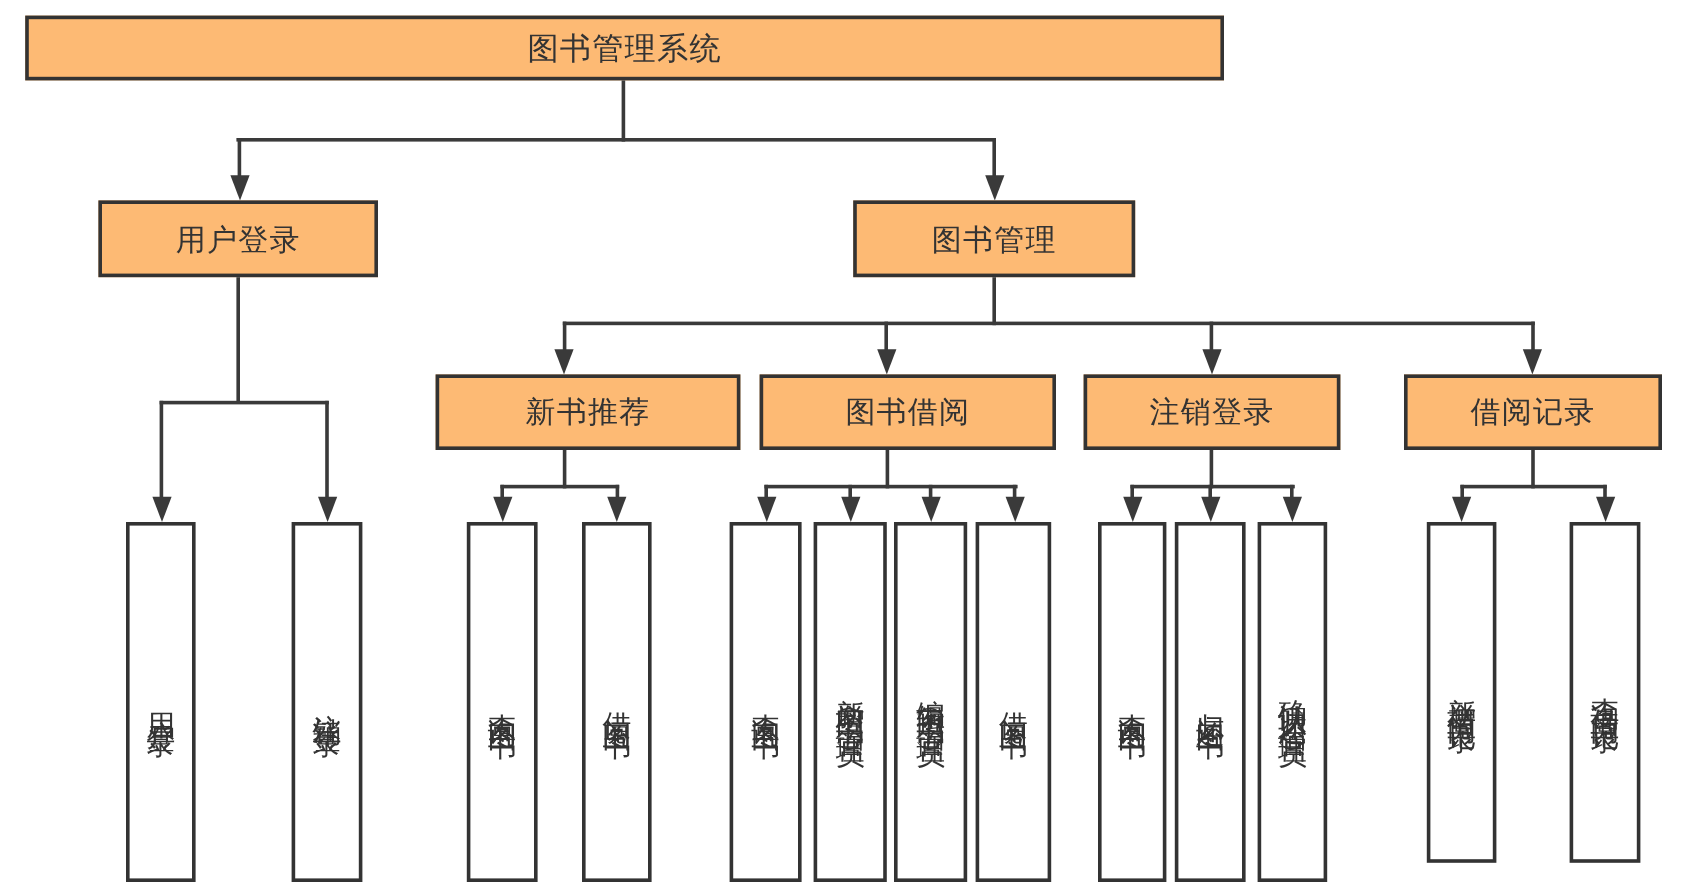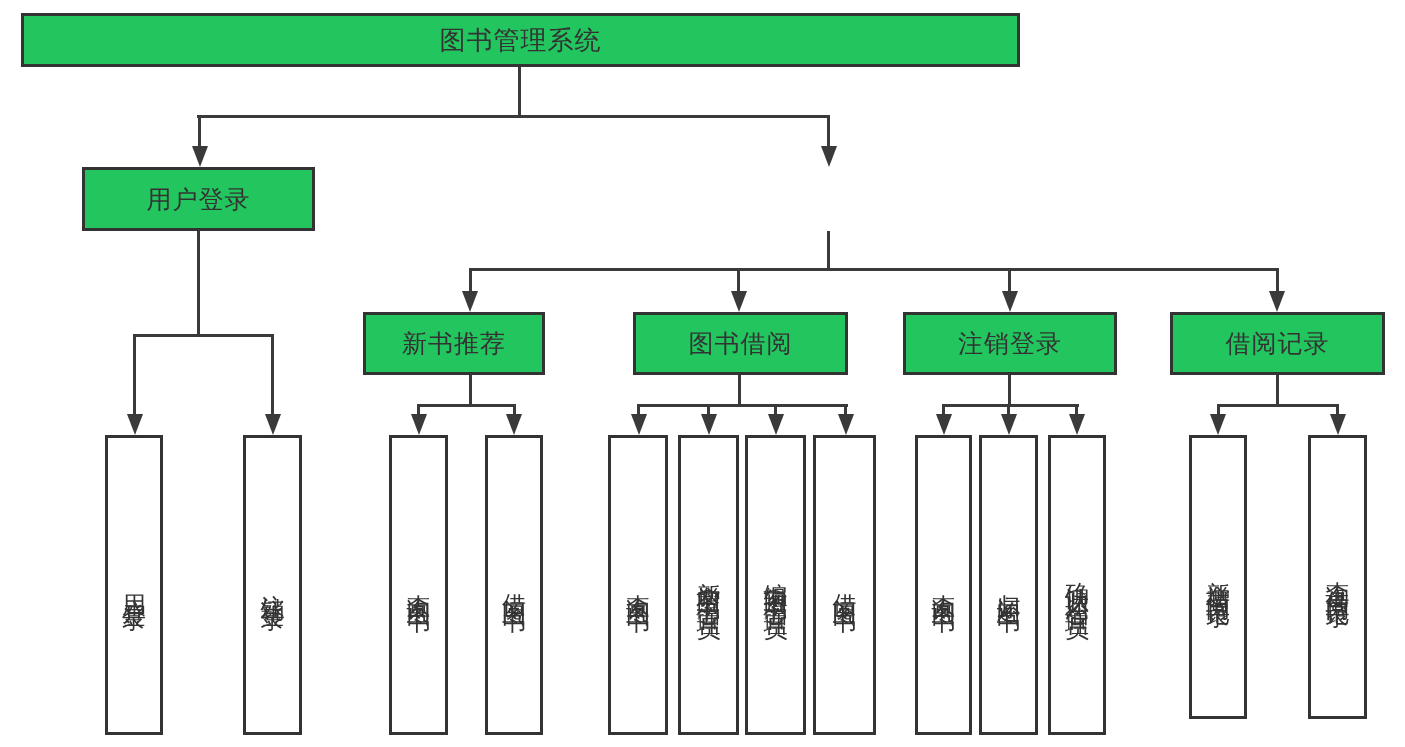--- a/index.html
+++ b/index.html
@@ -8,21 +8,21 @@
     position: relative;
     width: 1405px;
     height: 747px;
     background: #ffffff;
     font-family: "DejaVu Sans", "Liberation Sans", sans-serif;
     overflow: hidden;
   }
   .node {
     position: absolute;
     border: 3px solid #333333;
-    background: #22c55e;
+    background: #fdba74;
     color: #333333;
     display: flex;
     align-items: center;
     justify-content: center;
     font-size: 25px;
     letter-spacing: 1px;
     white-space: nowrap;
   }
   .node.root { font-size: 26px; }
   .vnode {
@@ -67,41 +67,42 @@
   <div class="node root" style="left:21px; top:13px; width:999px; height:54px;">图书管理系统</div>
 
   <div class="vline" style="left:518px; top:67px; height:51px;"></div>
   <div class="hline" style="left:197px; top:115px; width:633px;"></div>
   <div class="vline" style="left:198px; top:115px; height:34px;"></div>
   <div class="arrow" style="left:192px; top:146px;"></div>
   <div class="vline" style="left:827px; top:115px; height:34px;"></div>
   <div class="arrow" style="left:821px; top:146px;"></div>
 
   <div class="node" style="left:82px; top:167px; width:233px; height:64px;">用户登录</div>
+  <div class="node" style="left:711px; top:167px; width:235px; height:64px;">图书管理</div>
 
   <div class="vline" style="left:197px; top:231px; height:105px;"></div>
   <div class="hline" style="left:133px; top:334px; width:141px;"></div>
   <div class="vline" style="left:133px; top:334px; height:83px;"></div>
   <div class="arrow" style="left:127px; top:414px;"></div>
   <div class="vline" style="left:271px; top:334px; height:83px;"></div>
   <div class="arrow" style="left:265px; top:414px;"></div>
 
   <div class="vline" style="left:827px; top:231px; height:40px;"></div>
   <div class="hline" style="left:469px; top:268px; width:810px;"></div>
   <div class="vline" style="left:469px; top:268px; height:26px;"></div>
   <div class="arrow" style="left:462px; top:291px;"></div>
   <div class="vline" style="left:737px; top:268px; height:26px;"></div>
   <div class="arrow" style="left:731px; top:291px;"></div>
   <div class="vline" style="left:1008px; top:268px; height:26px;"></div>
   <div class="arrow" style="left:1002px; top:291px;"></div>
   <div class="vline" style="left:1276px; top:268px; height:26px;"></div>
   <div class="arrow" style="left:1269px; top:291px;"></div>
 
-  <div class="node" style="left:363px; top:312px; width:182px; height:63px;">新书推荐</div>
-  <div class="node" style="left:633px; top:312px; width:215px; height:63px;">图书借阅</div>
+  <div class="node" style="left:363px; top:312px; width:254px; height:63px;">新书推荐</div>
+  <div class="node" style="left:633px; top:312px; width:247px; height:63px;">图书借阅</div>
   <div class="node" style="left:903px; top:312px; width:214px; height:63px;">注销登录</div>
   <div class="node" style="left:1170px; top:312px; width:215px; height:63px;">借阅记录</div>
 
   <div class="vline" style="left:469px; top:375px; height:32px;"></div>
   <div class="hline" style="left:417px; top:404px; width:99px;"></div>
   <div class="vline" style="left:417px; top:404px; height:13px;"></div>
   <div class="arrow" style="left:411px; top:414px;"></div>
   <div class="vline" style="left:513px; top:404px; height:13px;"></div>
   <div class="arrow" style="left:506px; top:414px;"></div>
 

